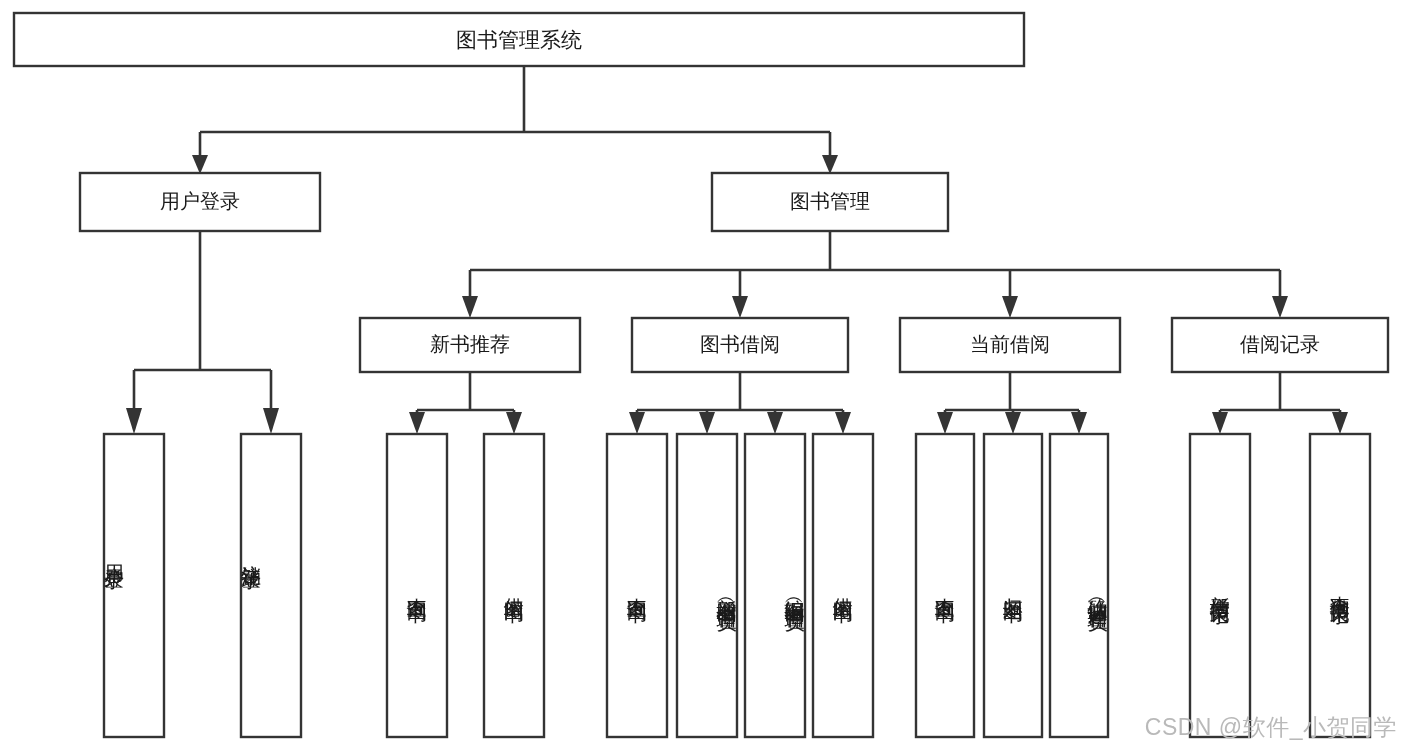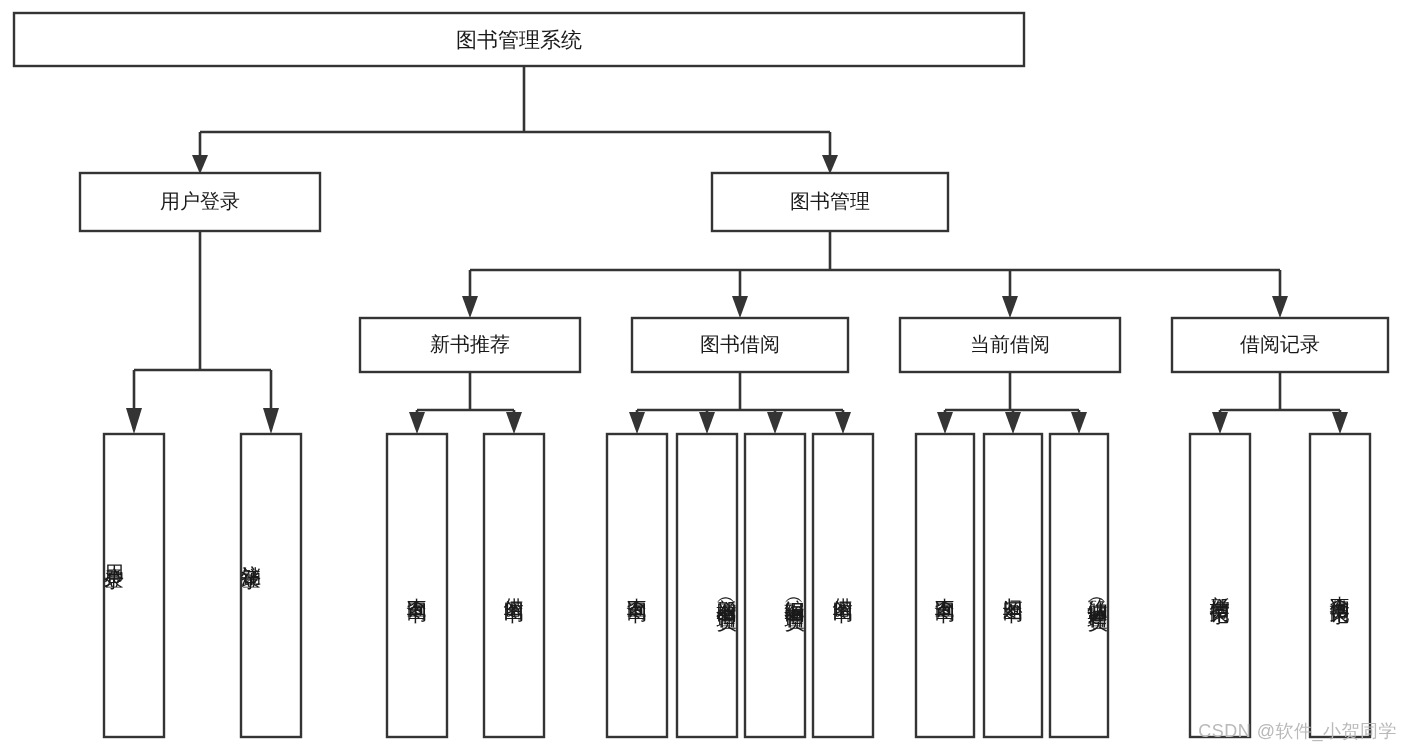--- a/index.html
+++ b/index.html
@@ -66,21 +66,21 @@
     align-items: center;
     justify-content: center;
     white-space: nowrap;
     pointer-events: none;
   }
   .watermark {
     position: absolute;
     right: 8px;
     bottom: 4px;
     font-family: "Liberation Sans", "DejaVu Sans", sans-serif;
-    font-size: 18px;
+    font-size: 23px;
     color: #b9b9b9;
     letter-spacing: 0.5px;
     white-space: nowrap;
   }
 </style>
 </head>
 <body>
 
 <div id="diagram-root">
 

